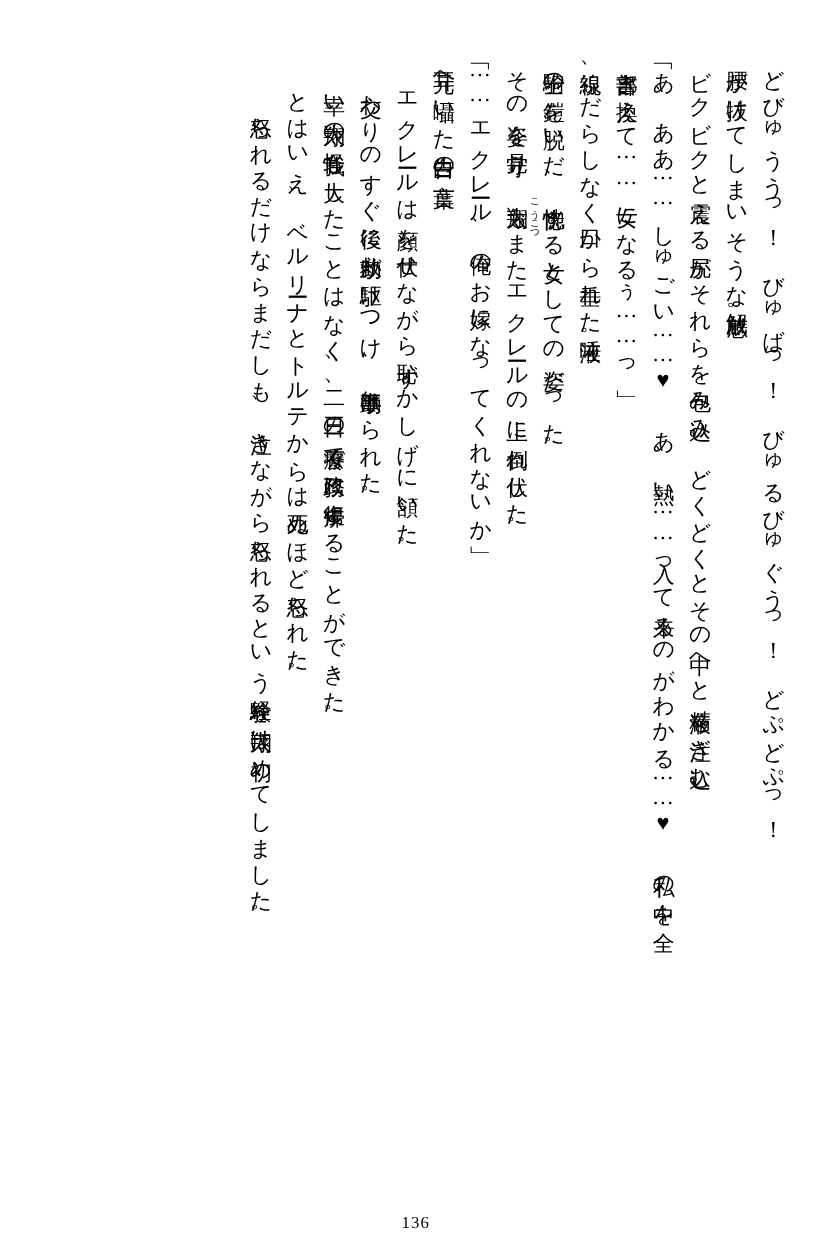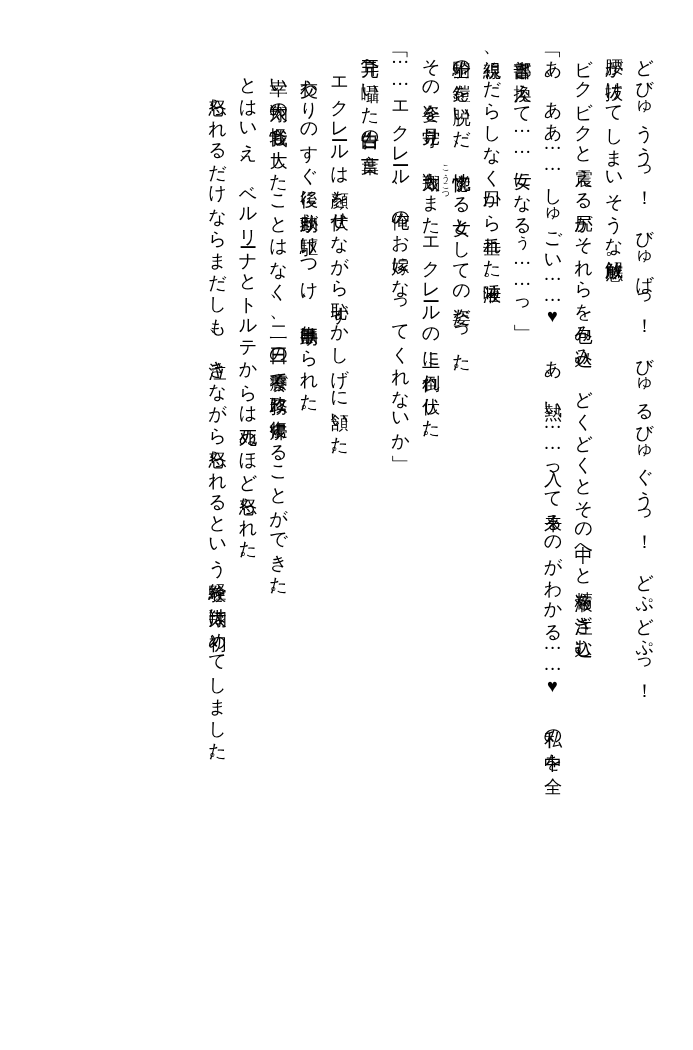--- a/index.html
+++ b/index.html
@@ -96,13 +96,14 @@
     </div>
     <div class="vline">その姿を見守り、翔太もまたエクレールの上に倒れ伏した。</div>
     <div class="vline">「……エクレール、俺のお嫁になってくれないか」</div>
     <div class="vline">耳元へ囁いた告白の言葉。</div>
     <div class="vline indent">エクレールは顔を伏せながら恥ずかしげに頷いた。</div>
     <div class="vline indent">交わりのすぐ後に救助が駆けつけ、無事助けられた。</div>
     <div class="vline indent">幸い翔太の怪我も大したことはなく、二、三日の療養で政務に復帰することができた。</div>
     <div class="vline indent">とはいえ、ベルリーナとトルテからは死ぬほど怒られた。</div>
     <div class="vline indent2">怒られるだけならまだしも、泣きながら怒られるという経験を翔太は初めてしました。</div>
   </div>
+  <div class="pagenum">136</div>
 </div>
 
 </body></html>

